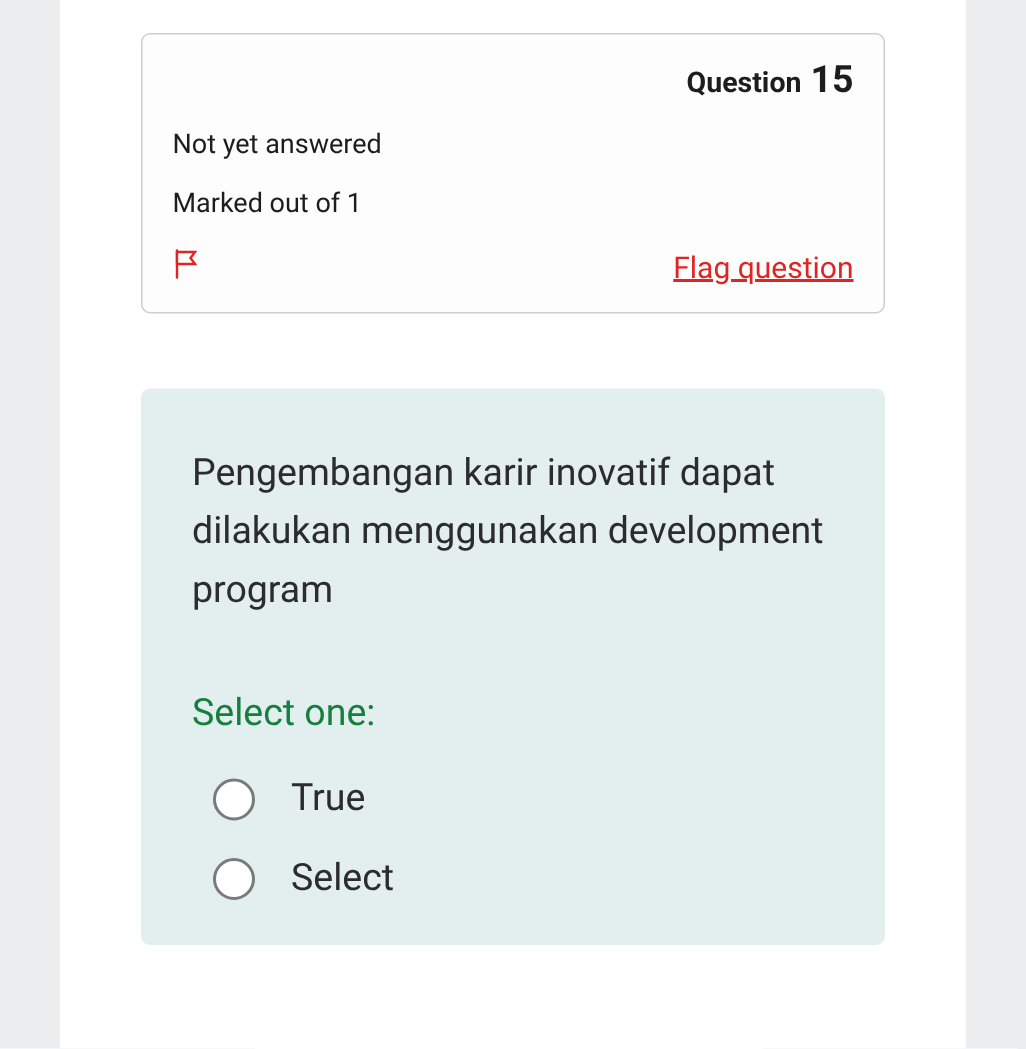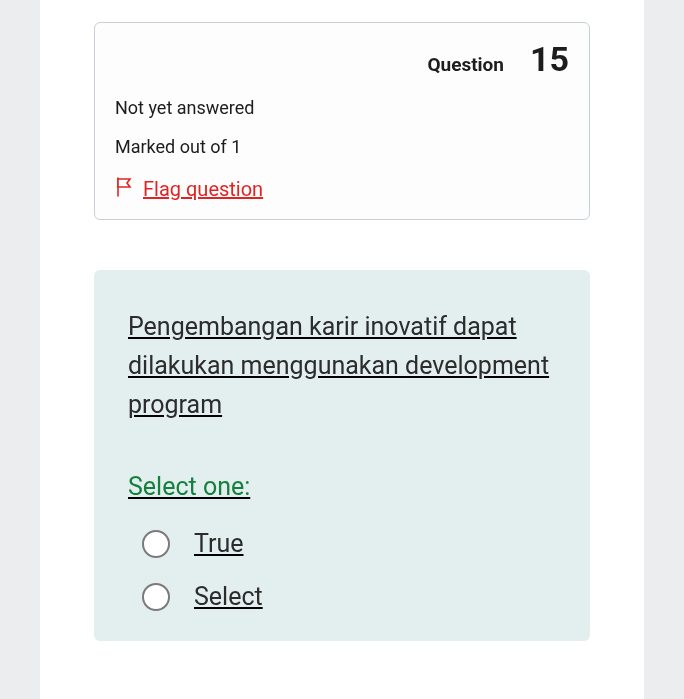--- a/index.html
+++ b/index.html
@@ -27,52 +27,51 @@
   }
   .question-info .qnum {
     font-weight: 700;
     font-size: 19px;
     display: flex;
     align-items: baseline;
     gap: 6px;
     justify-content: flex-end;
   }
   .question-info .qnum .num {
-    font-size: 34px;
+    font-size: 25px;
     font-weight: 700;
-    margin-left: 20px;
   }
   .question-info .status,
   .question-info .marks {
     font-size: 18px;
     margin-top: 18px;
     color: #1d1d1d;
   }
   .question-info .flag-row {
     margin-top: 20px;
     display: flex;
     align-items: center;
     gap: 10px;
+    justify-content: space-between;
   }
   .flag-row svg {
     width: 18px;
     height: 20px;
     flex: 0 0 auto;
   }
   .flag-link {
     color: #e02424;
     text-decoration: underline;
     font-size: 20px;
     cursor: pointer;
   }
   .question-body {
     background: #e3eeee;
     border-radius: 6px;
     padding: 38px 34px 30px 34px;
-    text-decoration: underline;
   }
   .question-text {
     font-size: 25px;
     line-height: 1.55;
     color: #2c2c2c;
     margin-bottom: 48px;
   }
   .select-one {
     font-size: 25px;
     color: #15803d;

